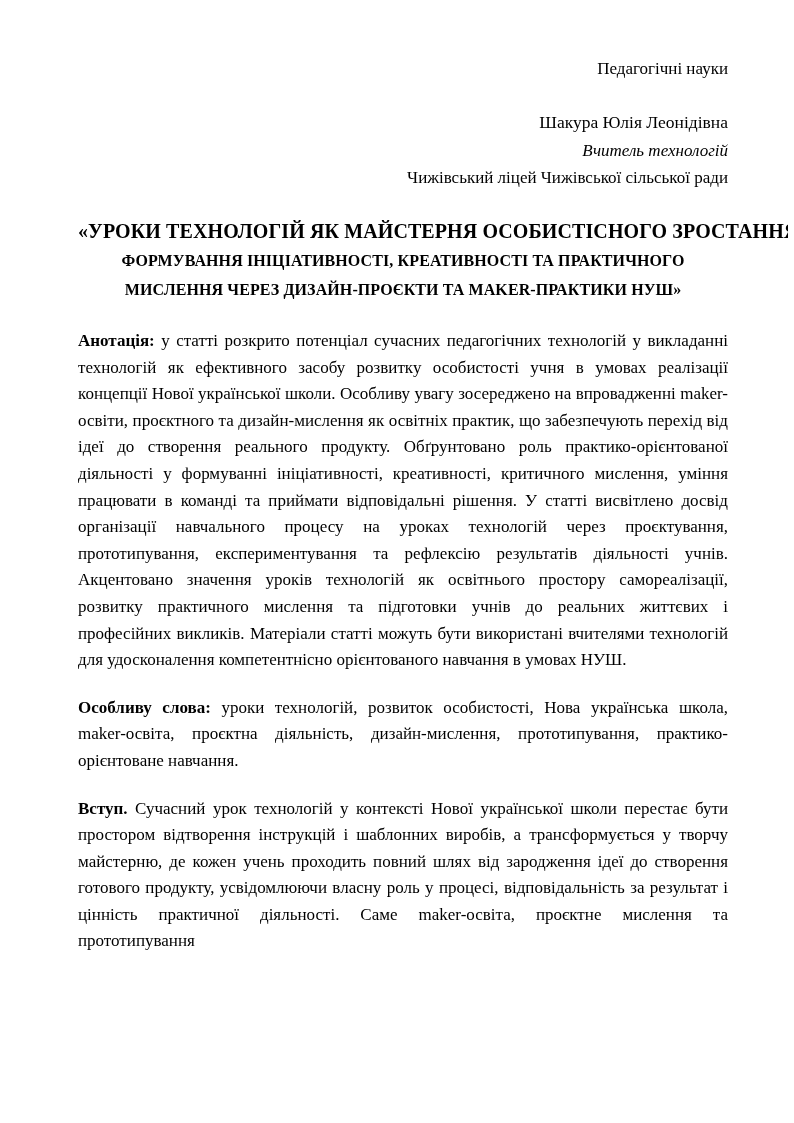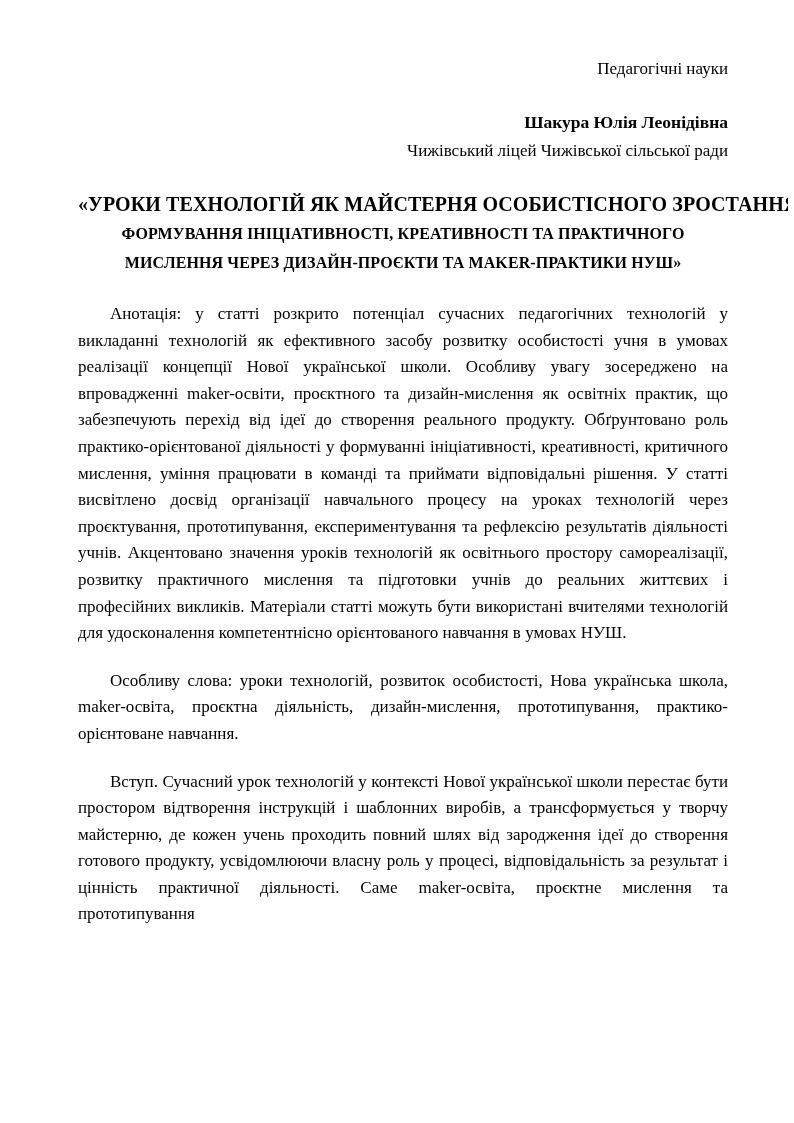--- a/index.html
+++ b/index.html
@@ -37,21 +37,21 @@
     margin-bottom: 26px;
   }
 
   
   .author-block {
     text-align: right;
     font-size: 17px;
     line-height: 27px;
   }
   .author-name {
-    font-weight: bold;
+    font-weight: normal;
     font-size: 17.5px;
     line-height: 29px;
   }
   .author-role {
     font-style: italic;
     font-size: 17px;
     line-height: 27px;
   }
   .author-affiliation {
     font-size: 17px;
@@ -79,34 +79,34 @@
     font-size: 17px;
     line-height: 26.6px;
     text-align: justify;
     text-justify: inter-word;
     hyphens: none;
   }
   .para.first-after-title {
     margin-top: 24px;
   }
   .lead {
-    font-weight: normal;
-    margin-left: 32px;
+    font-weight: bold;
   }
 </style>
 </head>
 <body>
 
 <div class="page">
   <div class="content">
 
     <div class="running-head">Педагогічні науки</div>
 
     <div class="author-block">
       <div class="author-name">Шакура Юлія Леонідівна</div>
+      <div class="author-role">Вчитель технологій</div>
       <div class="author-affiliation">Чижівський ліцей Чижівської сільської ради</div>
     </div>
 
     <h1 class="article-title">
       <span class="tline" style="font-size: 20px;">«УРОКИ ТЕХНОЛОГІЙ ЯК МАЙСТЕРНЯ ОСОБИСТІСНОГО ЗРОСТАННЯ:</span>
       <span class="tline" style="font-size: 16px;">ФОРМУВАННЯ ІНІЦІАТИВНОСТІ, КРЕАТИВНОСТІ ТА ПРАКТИЧНОГО</span>
       <span class="tline" style="font-size: 16px;">МИСЛЕННЯ ЧЕРЕЗ ДИЗАЙН-ПРОЄКТИ ТА MAKER-ПРАКТИКИ НУШ»</span>
     </h1>
 
     <p class="para first-after-title">

